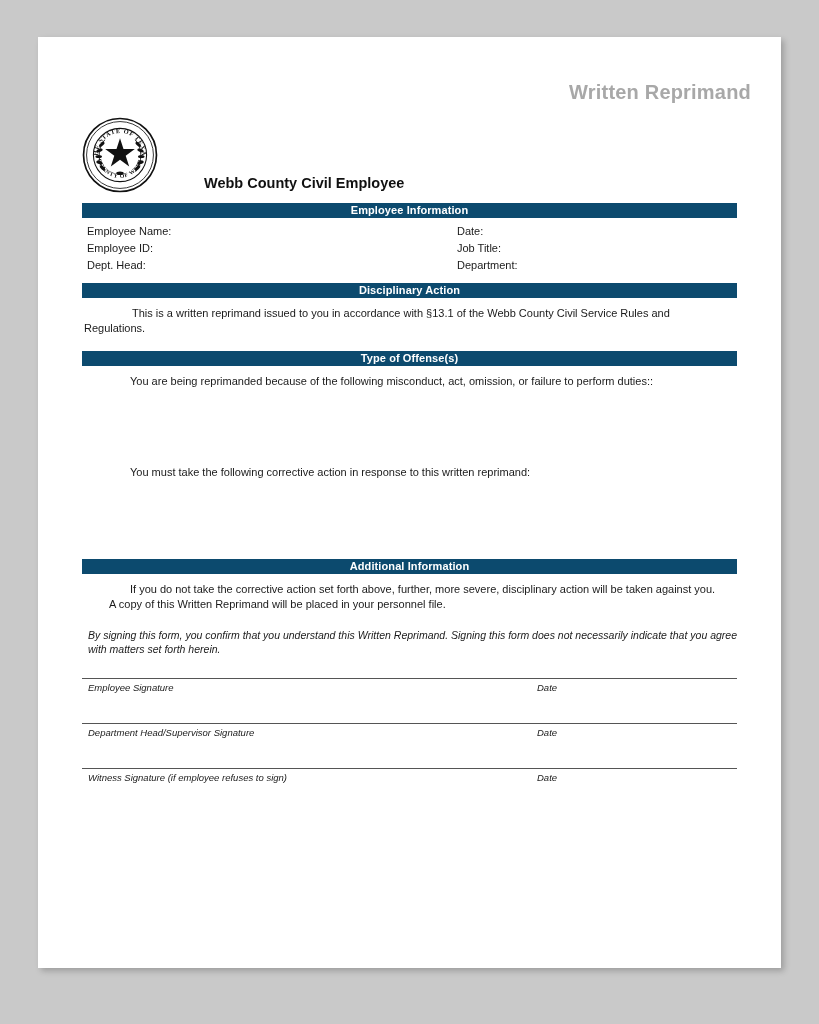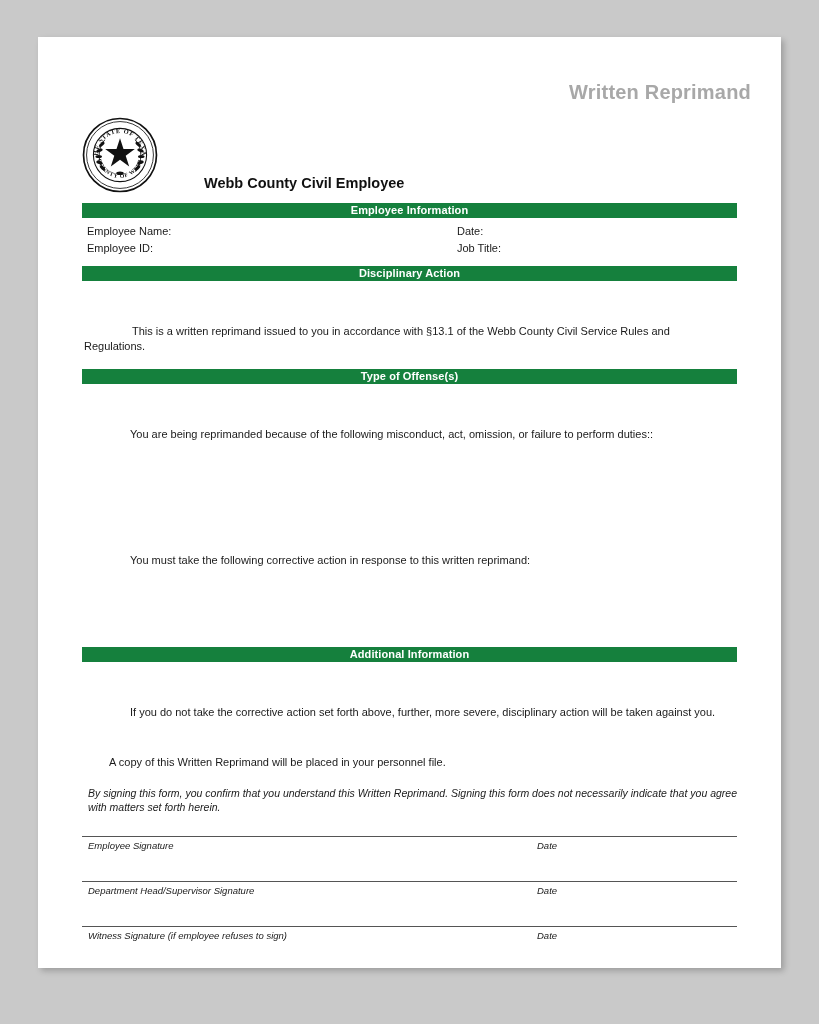--- a/index.html
+++ b/index.html
@@ -66,35 +66,34 @@
 
   
   #content {
     position: absolute;
     left: 44px;
     top: 166px;
     width: 655px;
   }
 
   .bar {
-    background: #15803d;
+    background: #0c4a6e;
     color: #ffffff;
     font-size: 11px;
     font-weight: bold;
     text-align: center;
     height: 15px;
     line-height: 15px;
     letter-spacing: 0.1px;
   }
 
   .body-text {
     font-size: 11px;
     color: #1a1a1a;
     line-height: 1.32;
-    margin-top: 35px;
   }
 
   .indent {
     text-indent: 48px;
   }
   .spacer-8 { height: 8px; }
 
   
   .info-rows {
     padding-top: 7px;
@@ -219,20 +218,24 @@
     <div class="bar">Employee Information</div>
     <div class="info-rows">
       <div class="info-row">
         <span class="info-left">Employee Name:</span>
         <span class="info-right">Date:</span>
       </div>
       <div class="info-row">
         <span class="info-left">Employee ID:</span>
         <span class="info-right">Job Title:</span>
       </div>
+      <div class="info-row">
+        <span class="info-left">Dept. Head:</span>
+        <span class="info-right">Department:</span>
+      </div>
     </div>
 
     <div class="bar">Disciplinary Action</div>
     <div class="spacer-8"></div>
     <div class="body-text indent" style="padding:0 4px 0 2px;">This is a written reprimand issued to you in accordance with §13.1 of the Webb County Civil Service Rules and Regulations.</div>
     <div style="height:16px;"></div>
 
     <div class="bar">Type of Offense(s)</div>
     <div class="spacer-8"></div>
     <div class="body-text" style="padding-left:48px;">You are being reprimanded because of the following misconduct, act, omission, or failure to perform duties::</div>

